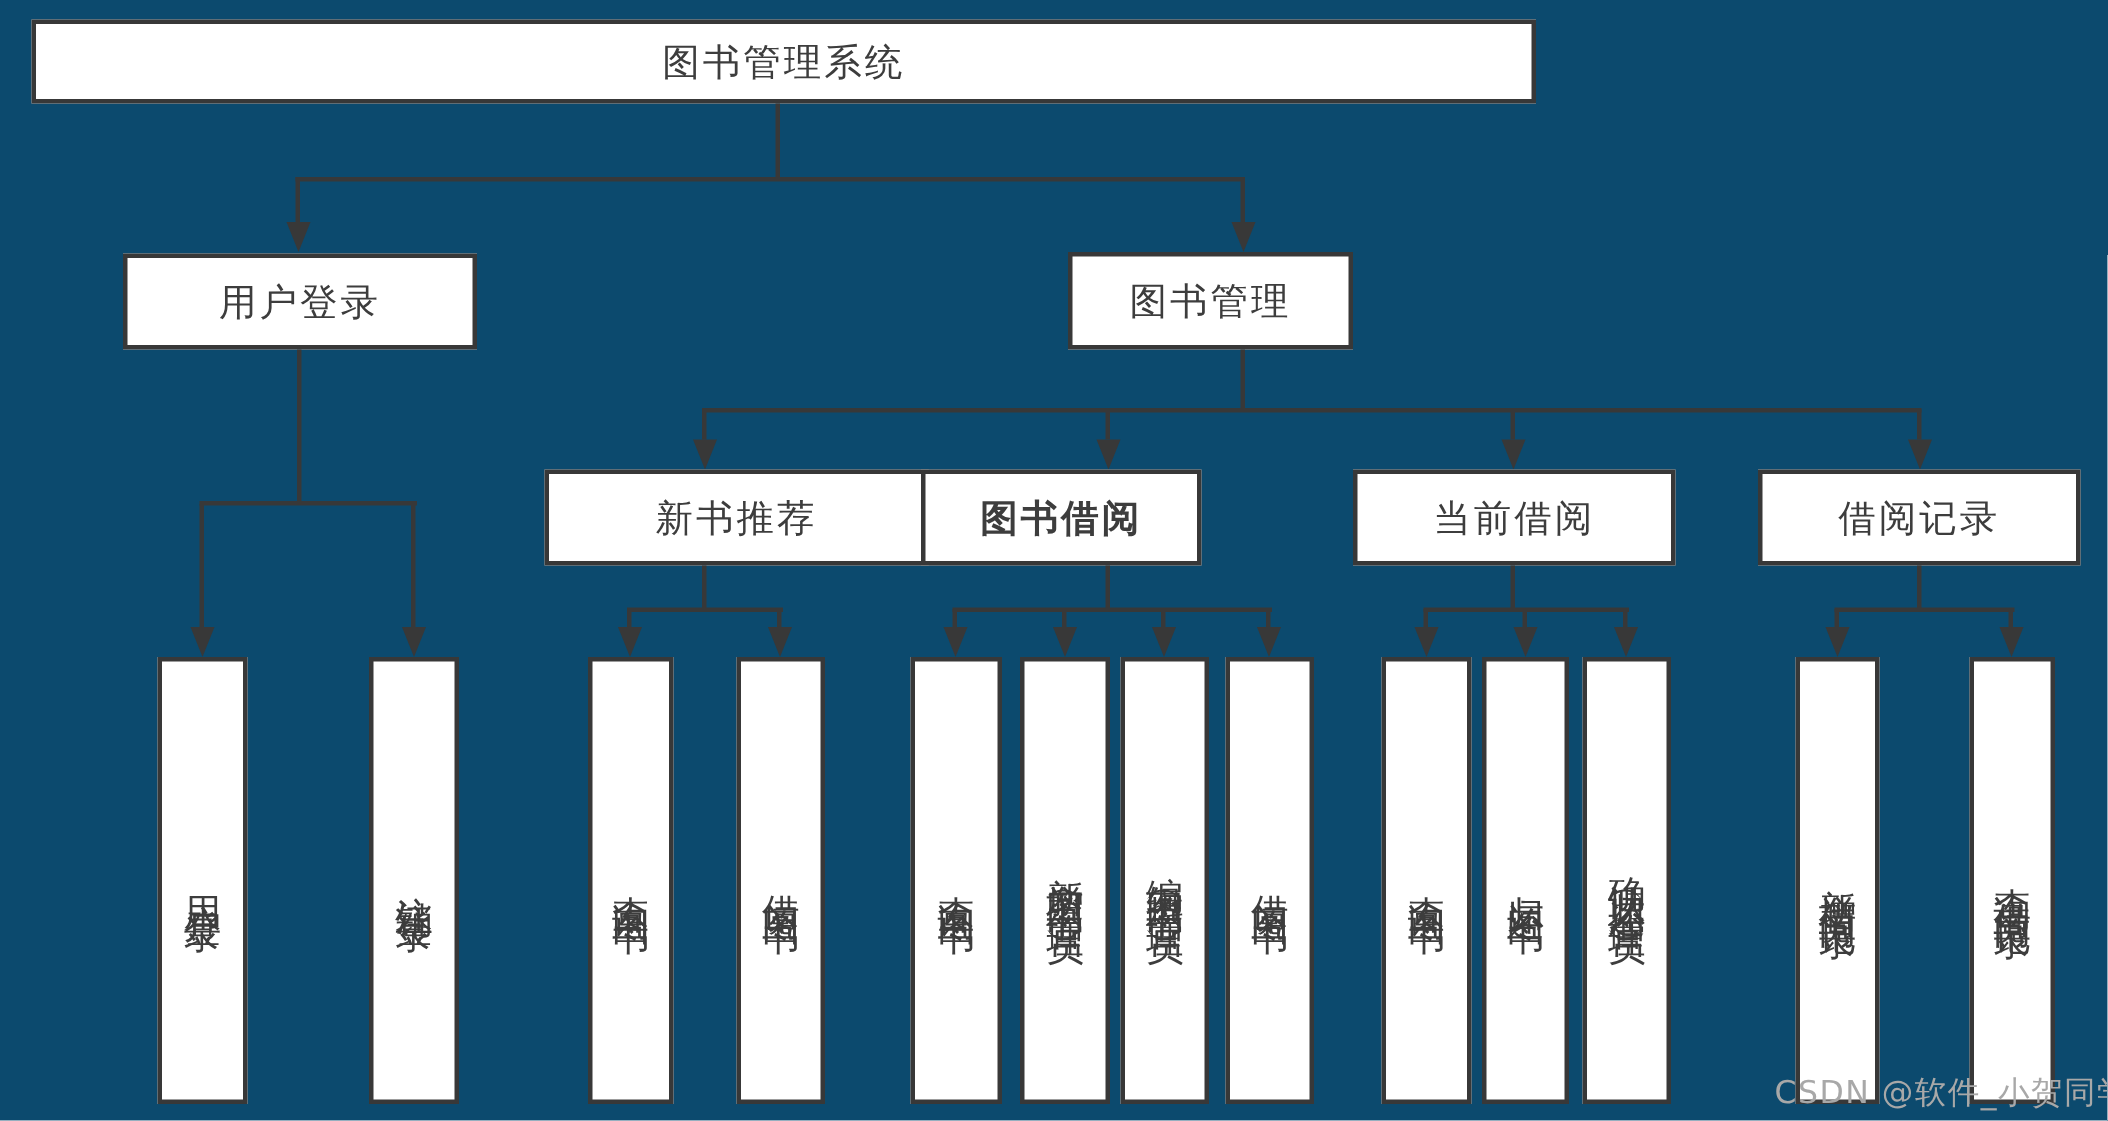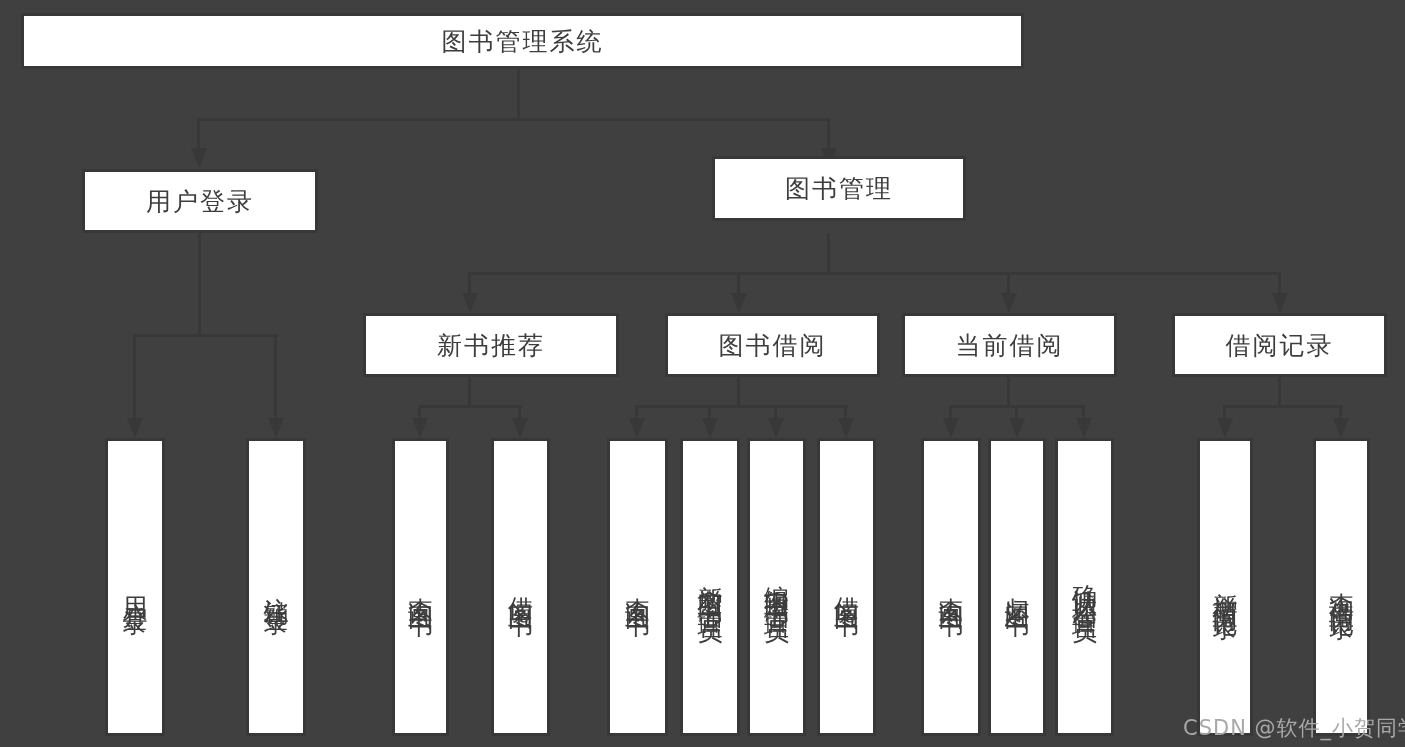--- a/index.html
+++ b/index.html
@@ -2,21 +2,21 @@
 <html><head>
 <meta charset="utf-8">
 <style>
   * { margin: 0; padding: 0; box-sizing: border-box; }
   html, body { background: #ffffff; }
   body {
     width: 1405px; height: 747px; overflow: hidden;
     font-family: "DejaVu Sans", "Liberation Sans", sans-serif;
   }
   .canvas {
-    position: relative; width: 1405px; height: 747px; background: #404040;
+    position: relative; width: 1405px; height: 747px; background: #0c4a6e;
   }
   
   .node {
     position: absolute;
     border: 3px solid #383838;
     background: #ffffff;
     color: #3d3d3d;
     display: flex; align-items: center; justify-content: center;
     font-size: 25px;
   }
@@ -59,36 +59,36 @@
 <div class="canvas">
 
   <div class="node h-node" style="left:21px; top:13px; width:1003px; height:56px;">图书管理系统</div>
 
   <div class="vline" style="left:517px; top:69px; height:50px;"></div>
   <div class="hline" style="left:197px; top:118px; width:633px;"></div>
   <div class="arrow" style="left:197px; top:118px; height:30px;"></div>
   <div class="arrow" style="left:827px; top:118px; height:30px;"></div>
 
   <div class="node h-node" style="left:82px; top:169px; width:236px; height:64px;">用户登录</div>
-  <div class="node h-node" style="left:712px; top:156px; width:254px; height:65px;">图书管理</div>
+  <div class="node h-node" style="left:712px; top:168px; width:190px; height:65px;">图书管理</div>
 
   <div class="vline" style="left:198px; top:233px; height:103px;"></div>
   <div class="hline" style="left:133px; top:334px; width:145px;"></div>
   <div class="arrow" style="left:133px; top:336px; height:82px;"></div>
   <div class="arrow" style="left:274px; top:336px; height:82px;"></div>
 
   <div class="vline" style="left:827px; top:233px; height:40px;"></div>
   <div class="hline" style="left:468px; top:272px; width:813px;"></div>
   <div class="arrow" style="left:468px; top:273px; height:20px;"></div>
   <div class="arrow" style="left:737px; top:273px; height:20px;"></div>
   <div class="arrow" style="left:1007px; top:273px; height:20px;"></div>
   <div class="arrow" style="left:1278px; top:273px; height:20px;"></div>
 
   <div class="node h-node" style="left:363px; top:313px; width:256px; height:64px;">新书推荐</div>
-  <div class="node h-node" style="left:665px; top:313px; width:215px; height:64px;">图书借阅</div>
+  <div class="node h-node" style="left:614px; top:313px; width:187px; height:64px;font-weight:bold;">图书借阅</div>
   <div class="node h-node" style="left:1172px; top:313px; width:215px; height:64px;">借阅记录</div>
   <div class="node h-node" style="left:902px; top:313px; width:215px; height:64px;">当前借阅</div>
 
   <div class="vline" style="left:468px; top:377px; height:29px;"></div>
   <div class="hline" style="left:418px; top:405px; width:104px;"></div>
   <div class="arrow" style="left:418px; top:406px; height:12px;"></div>
   <div class="arrow" style="left:518px; top:406px; height:12px;"></div>
 
   <div class="vline" style="left:737px; top:377px; height:29px;"></div>
   <div class="hline" style="left:635px; top:405px; width:213px;"></div>

